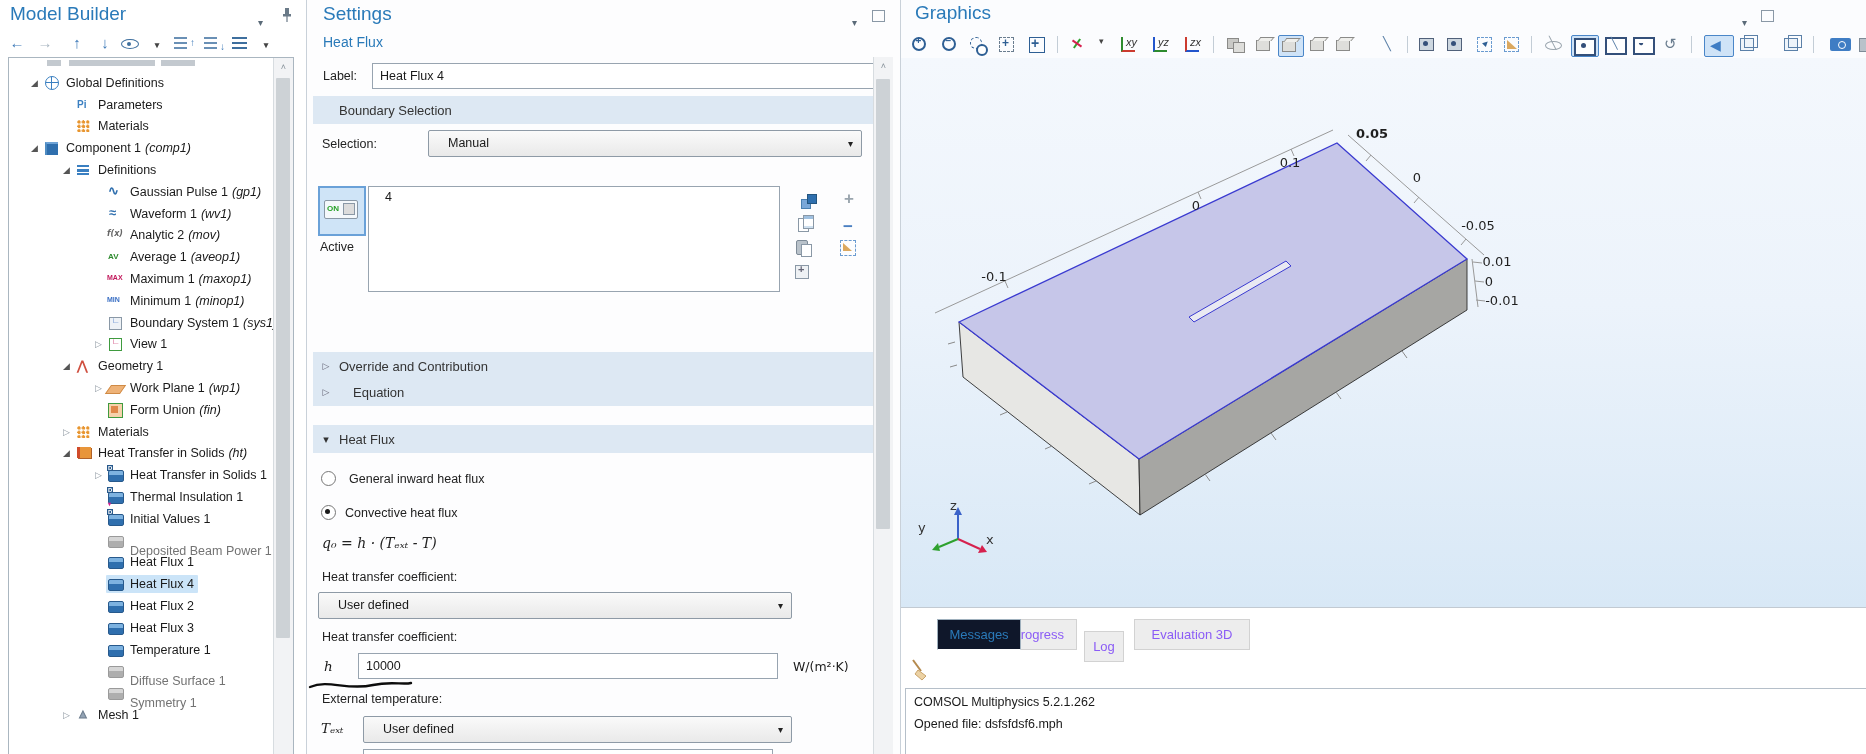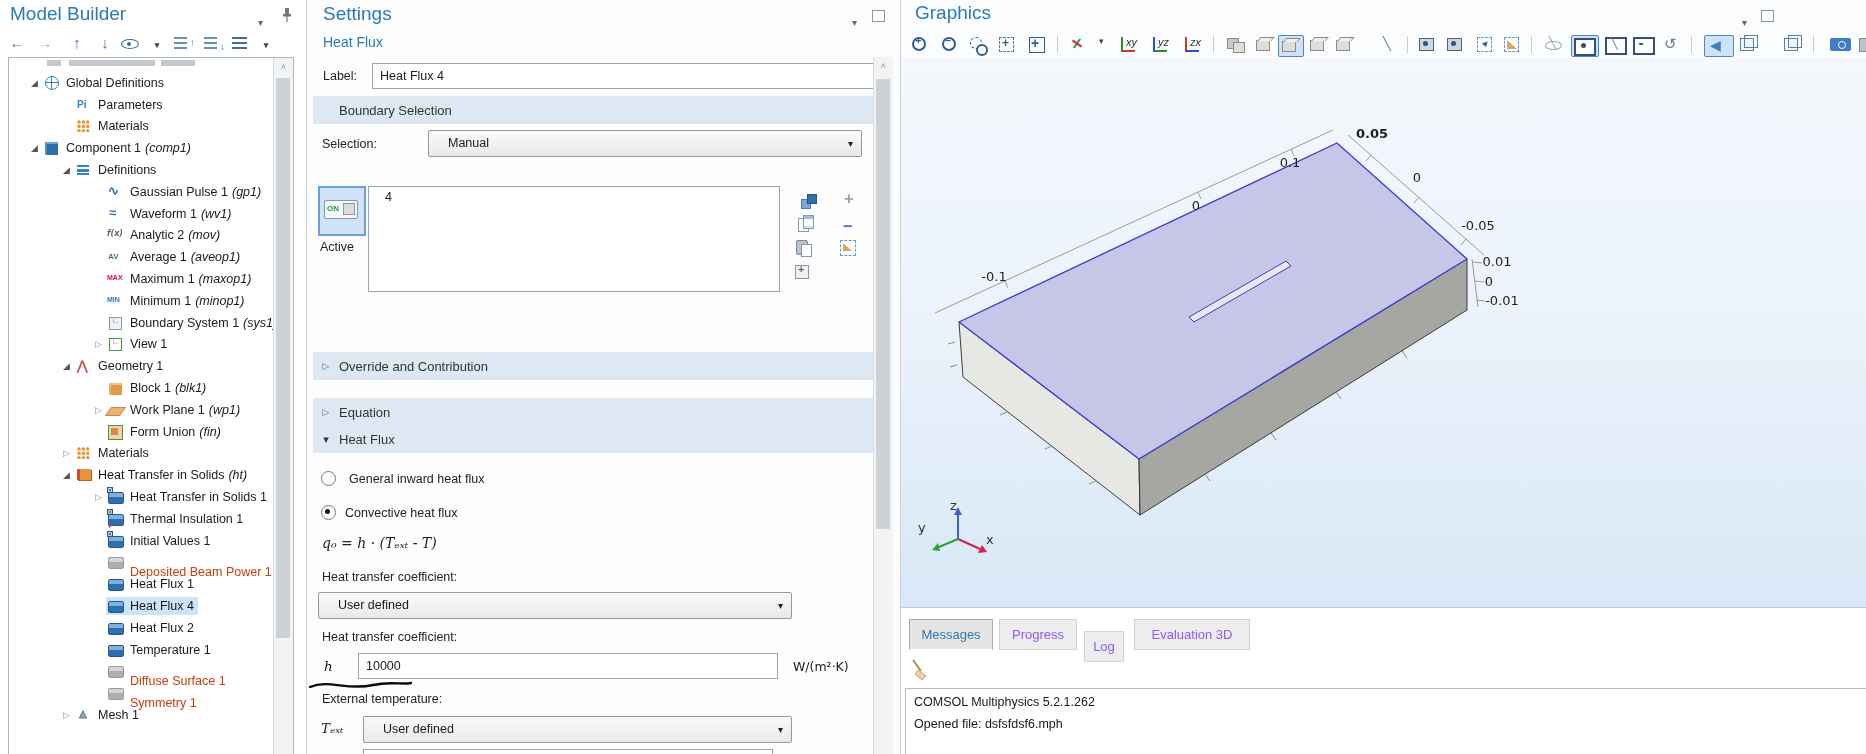--- a/index.html
+++ b/index.html
@@ -32,21 +32,21 @@
   #mb-tree{position:absolute;left:0;top:14px;right:19px;}
   .tree-row{position:relative;display:flex;align-items:center;height:21.8px;white-space:nowrap;font-size:12.5px;}
   .t-sp{flex:none;display:block;height:1px;}
   .exp{flex:none;width:15px;text-align:center;font-size:9px;color:#555;}
   .exp-open::before{content:"◢";}
   .exp-closed::before{content:"▷";color:#8a949e;}
   .tic{flex:none;position:relative;width:19px;height:16px;}
   .row-core{display:flex;align-items:center;gap:4px;padding:1px 4px 1px 1px;border-radius:1px;}
   .row-core.selected{background:#cbe4f8;}
   .t-tag{font-style:italic;}
-  .tree-row.disabled .t-lab,.tree-row.disabled .t-tag{color:#c2410c;margin-top:20px;}
+  .tree-row.disabled .t-lab,.tree-row.disabled .t-tag{color:#737373;margin-top:20px;}
   
   .tic::before,.tic::after{position:absolute;}
   .tic-globe::before{content:"";left:2px;top:1px;width:12px;height:12px;border:1.4px solid #3a7fc1;border-radius:50%;
      background:linear-gradient(#0000 5px,#3a7fc1 5px 6.4px,#0000 6.4px),linear-gradient(90deg,#0000 5px,#3a7fc1 5px 6.4px,#0000 6.4px);}
   .tic-pi::before{content:"Pi";left:2px;top:2px;font:bold 10px "Liberation Sans",sans-serif;color:#3a7fc1;}
   .tic-materials::before{content:"";left:2px;top:2px;width:13px;height:12px;
      background:radial-gradient(circle at 2px 2px,#e8952e 1.6px,#0000 1.8px);background-size:4.4px 4.4px;}
   .tic-component::before{content:"";left:2px;top:2px;width:11px;height:11px;background:#2f6fae;border-top:2px solid #6ea3d6;border-left:2px solid #4f8cc2;}
   .tic-definitions::before{content:"";left:2px;top:3px;width:12px;height:10px;
      background:repeating-linear-gradient(#3a7fc1 0 2.4px,#0000 2.4px 4.2px);}
@@ -161,21 +161,21 @@
   .gti-camera::after{content:"";position:absolute;left:9px;top:6px;width:6px;height:6px;border:1.6px solid #fff;border-radius:50%;}
   .gti-print-clip::before{content:"";position:absolute;left:0;top:3px;width:8px;height:12px;background:#b9c2ca;border:1px solid #7e8b97;}
   #gfx-view{left:0;top:58px;width:965px;height:549px;
      background:linear-gradient(180deg,#f4f8fd 0%,#ecf3fb 45%,#d8e8f6 100%);}
   .axlab{position:absolute;transform:translate(-50%,-50%);font-size:13px;color:#1f1f1f;font-family:"DejaVu Sans",sans-serif;white-space:nowrap;}
   .triadlab{position:absolute;font-size:13px;color:#333;font-family:"DejaVu Sans",sans-serif;}
   
   #msgs{left:0;top:607px;width:965px;height:147px;background:#fff;border-top:1px solid #c2cad2;}
   .tab{position:absolute;top:11px;height:31px;box-sizing:border-box;border:1px solid #d2d2d2;background:#ededed;
        font-size:13px;color:#8b5cf6;text-align:center;line-height:29px;white-space:nowrap;}
-  .tab.active{background:#e5e5e5;border-color:#9fb0bd;border-bottom-color:#fff;color:#2a7ab9;z-index:2;}
+  .tab.active{background:#0f172a;border-color:#9fb0bd;border-bottom-color:#fff;color:#2a7ab9;z-index:2;margin-left:28px;}
   #msg-box{position:absolute;left:4px;top:80px;width:975px;height:80px;border:1px solid #b5bfc9;background:#fff;
            font-size:12.5px;line-height:22px;padding:2px 8px;}
 </style>
 </head>
 <body>
 
 <div id="app">
 
   <section id="mb" class="abs">
     <div class="abs panel-title" style="left:10px;top:3px;">Model Builder</div>
@@ -327,29 +327,20 @@
           <div class="tree-row">
             <span class="t-sp" style="width: 50px;"></span>
             <span class="exp exp-open"></span>
             <span class="row-core">
               <span class="tic tic-geometry"></span>
               <span class="t-lab">Geometry 1</span>
             </span>
           </div>
           <div class="tree-row">
             <span class="t-sp" style="width: 82px;"></span>
-            <span class="exp"></span>
-            <span class="row-core">
-              <span class="tic tic-block"></span>
-              <span class="t-lab">Block 1</span>
-              <span class="t-tag">(blk1)</span>
-            </span>
-          </div>
-          <div class="tree-row">
-            <span class="t-sp" style="width: 82px;"></span>
             <span class="exp exp-closed"></span>
             <span class="row-core">
               <span class="tic tic-workplane"></span>
               <span class="t-lab">Work Plane 1</span>
               <span class="t-tag">(wp1)</span>
             </span>
           </div>
           <div class="tree-row">
             <span class="t-sp" style="width: 82px;"></span>
             <span class="exp"></span>
@@ -425,20 +416,28 @@
               <span class="tic tic-physics-boundary"></span>
               <span class="t-lab">Heat Flux 4</span>
             </span>
           </div>
           <div class="tree-row">
             <span class="t-sp" style="width: 82px;"></span>
             <span class="exp"></span>
             <span class="row-core">
               <span class="tic tic-physics-boundary"></span>
               <span class="t-lab">Heat Flux 2</span>
+            </span>
+          </div>
+          <div class="tree-row">
+            <span class="t-sp" style="width: 82px;"></span>
+            <span class="exp"></span>
+            <span class="row-core">
+              <span class="tic tic-physics-boundary"></span>
+              <span class="t-lab">Heat Flux 3</span>
             </span>
           </div>
           <div class="tree-row">
             <span class="t-sp" style="width: 82px;"></span>
             <span class="exp"></span>
             <span class="row-core">
               <span class="tic tic-physics-boundary"></span>
               <span class="t-lab">Temperature 1</span>
             </span>
           </div>
@@ -512,21 +511,21 @@
         <span class="abs sli sli-remove" style="left: 533px; top: 219px;"></span>
         <span class="abs sli sli-paste-selection sli-paste" style="left: 488px; top: 238px;"></span>
         <span class="abs sli sli-clear-selection" style="left: 532px; top: 238px;"></span>
         <span class="abs sli sli-zoom-selection sli-zoom-to-selection" style="left: 486px; top: 263px;"></span>
       </div>
 
     <div class="sec-bar" style="top:352px;">
       <span class="sec-exp closed"></span>
       <span>Override and Contribution</span>
     </div>
-    <div class="sec-bar" style="top:398px;">
+    <div class="sec-bar" style="top:378px;gap:14px;">
       <span class="sec-exp closed"></span>
       <span>Equation</span>
     </div>
     <div class="sec-bar" style="top:425px;">
       <span class="sec-exp open"></span>
       <span>Heat Flux</span>
     </div>
 
     <span class="radio" style="left:14px;top:471px;"></span>
     <div class="field-label" style="left:42px;top:472px;">General inward heat flux</div>

